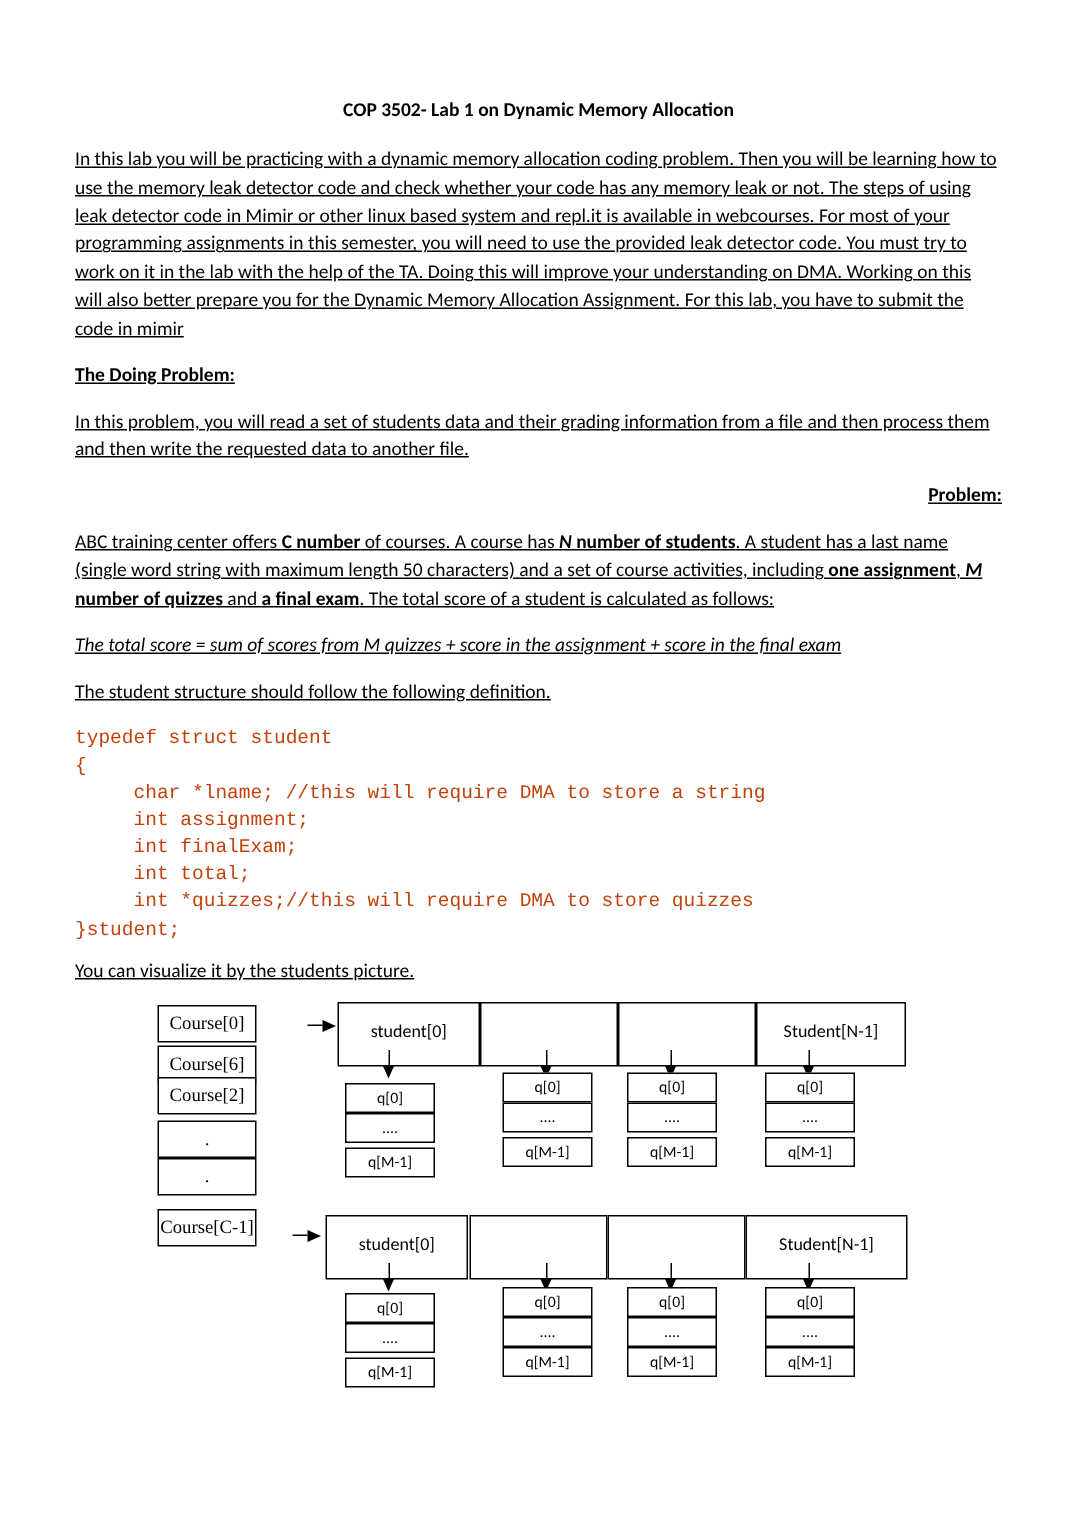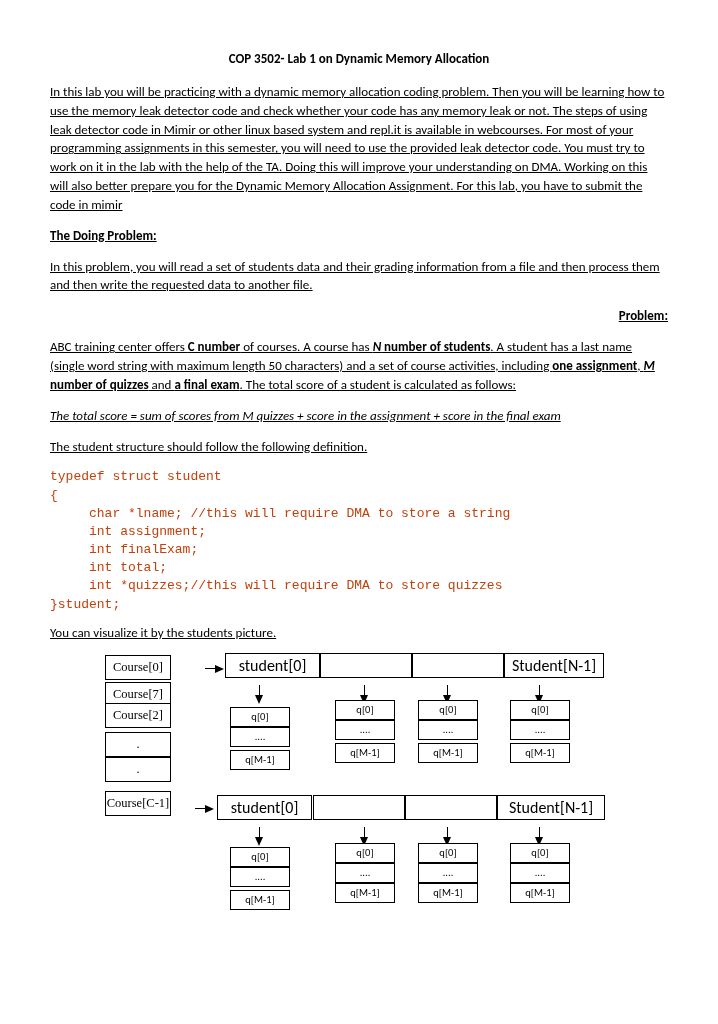--- a/index.html
+++ b/index.html
@@ -10,21 +10,21 @@
     padding: 50px 50px 40px 50px;
     width: 718px;
     box-sizing: border-box;
     color: #000;
     background: #fff;
   }
   h1 {
     font-size: 13px;
     font-weight: bold;
     text-align: center;
-    margin: 0 0 14px 0;
+    margin: 15px 0 14px 0;
   }
   p { margin: 0 0 12px 0; text-decoration: underline; }
   .bold { font-weight: bold; }
   .underline { text-decoration: underline; text-align: right; }
   .italic { font-style: italic; }
   pre {
     font-family: "Courier New", monospace;
     font-size: 13px;
     color: #c2410c;
     margin: 4px 0 10px 0;
@@ -43,21 +43,21 @@
     position: absolute;
     border: 1px solid #000;
     background: #fff;
     box-sizing: border-box;
     text-align: center;
     display: flex;
     align-items: center;
     justify-content: center;
   }
   .cbox { width: 66px; height: 25px; font-size: 12.5px; }
-  .sbox { width: 95px; height: 25px; font-family: Calibri, Arial, sans-serif; font-size: 16px; }
+  .sbox { width: 95px; height: 43px; font-family: Calibri, Arial, sans-serif; font-size: 12px; }
   .qmini { width: 60px; font-family: Calibri, Arial, sans-serif; font-size: 10.5px; }
   .arrow {
     position: absolute;
     width: 0; height: 0;
     border-left: 4px solid transparent;
     border-right: 4px solid transparent;
     border-top: 9px solid #000;
   }
   .arrow::before {
     content: "";
@@ -109,21 +109,21 @@
      int finalExam;
      int total;
      int *quizzes;//this will require DMA to store quizzes
 }student;</pre>
 
 <p>You can visualize it by the students picture.</p>
 
 <div class="diagram">
 
   <div class="box cbox" style="left:0;top:0">Course[0]</div>
-  <div class="box cbox" style="left:0;top:27px">Course[7]</div>
+  <div class="box cbox" style="left:0;top:27px">Course[6]</div>
   <div class="box cbox" style="left:0;top:48px">Course[2]</div>
   <div class="box cbox" style="left:0;top:77px">.</div>
   <div class="box cbox" style="left:0;top:102px">.</div>
   <div class="box cbox" style="left:0;top:136px">Course[C-1]</div>
 
   <div class="harrow" style="left:110px;top:10px"></div>
 
   <div class="box sbox" style="left:120px;top:-2px;width:95px">student[0]</div>
   <div class="box sbox" style="left:215px;top:-2px;width:92px"></div>
   <div class="box sbox" style="left:307px;top:-2px;width:92px"></div>

